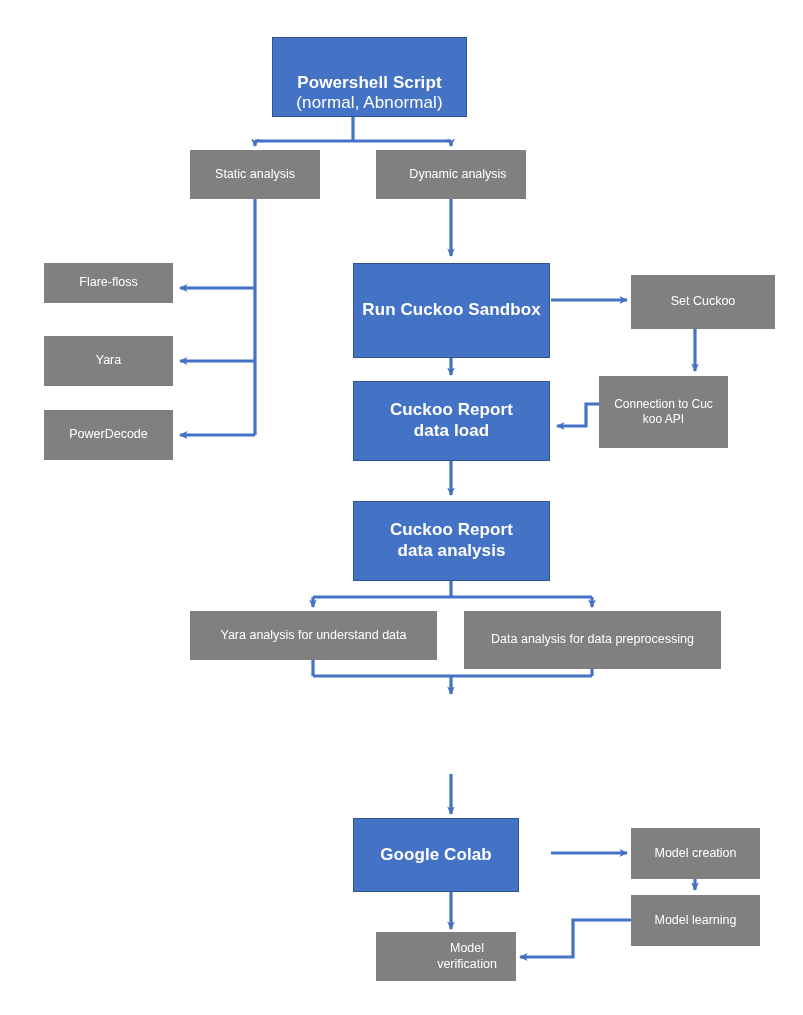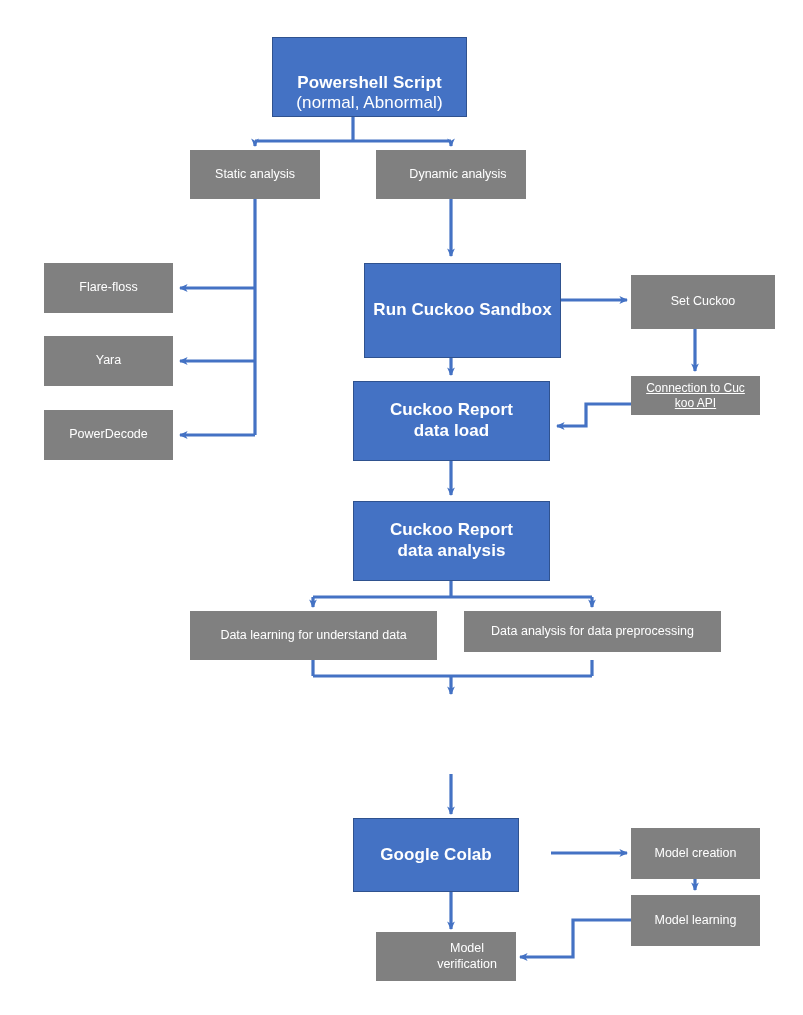--- a/index.html
+++ b/index.html
@@ -123,41 +123,41 @@
   </div>
 
   <div class="node secondary" style="left:190px; top:150px; width:130px; height:49px;">
     <span>Static analysis</span>
   </div>
 
   <div class="node secondary" style="left:376px; top:150px; width:150px; height:49px;padding-left:20px;">
     <span>Dynamic analysis</span>
   </div>
 
-  <div class="node secondary" style="left:44px; top:263px; width:129px; height:50px;">
+  <div class="node secondary" style="left:44px; top:263px; width:129px; height:40px;">
     <span>Flare-floss</span>
   </div>
 
   <div class="node secondary" style="left:44px; top:336px; width:129px; height:50px;">
     <span>Yara</span>
   </div>
 
   <div class="node secondary" style="left:44px; top:410px; width:129px; height:50px;">
     <span>PowerDecode</span>
   </div>
 
-  <div class="node primary" style="left:353px; top:263px; width:197px; height:95px;margin-left:11px;">
+  <div class="node primary" style="left:353px; top:263px; width:197px; height:95px;">
     <span>Run Cuckoo Sandbox</span>
   </div>
 
   <div class="node secondary" style="left:631px; top:275px; width:144px; height:54px;">
     <span>Set Cuckoo</span>
   </div>
 
-  <div class="node secondary tight" style="left:631px; top:376px; width:129px; height:39px;text-decoration:underline;">
+  <div class="node secondary tight" style="left:599px; top:376px; width:129px; height:72px;">
     <span>
       <span>Connection to Cuc</span>
       <span class="line2">koo API</span>
     </span>
   </div>
 
   <div class="node primary" style="left:353px; top:381px; width:197px; height:80px;">
     <span>
       <span>Cuckoo Report</span>
       <span class="line2">data load</span>
@@ -165,24 +165,24 @@
   </div>
 
   <div class="node primary" style="left:353px; top:501px; width:197px; height:80px;">
     <span>
       <span>Cuckoo Report</span>
       <span class="line2">data analysis</span>
     </span>
   </div>
 
   <div class="node secondary" style="left:190px; top:611px; width:247px; height:49px;">
-    <span>Data learning for understand data</span>
-  </div>
-
-  <div class="node secondary" style="left:464px; top:611px; width:257px; height:41px;">
+    <span>Yara analysis for understand data</span>
+  </div>
+
+  <div class="node secondary" style="left:464px; top:611px; width:257px; height:58px;">
     <span>Data analysis for data preprocessing</span>
   </div>
 
 
   <div class="node primary" style="left:353px; top:818px; width:166px; height:74px;">
     <span>Google Colab</span>
   </div>
 
   <div class="node secondary" style="left:631px; top:828px; width:129px; height:51px;">
     <span>Model creation</span>

